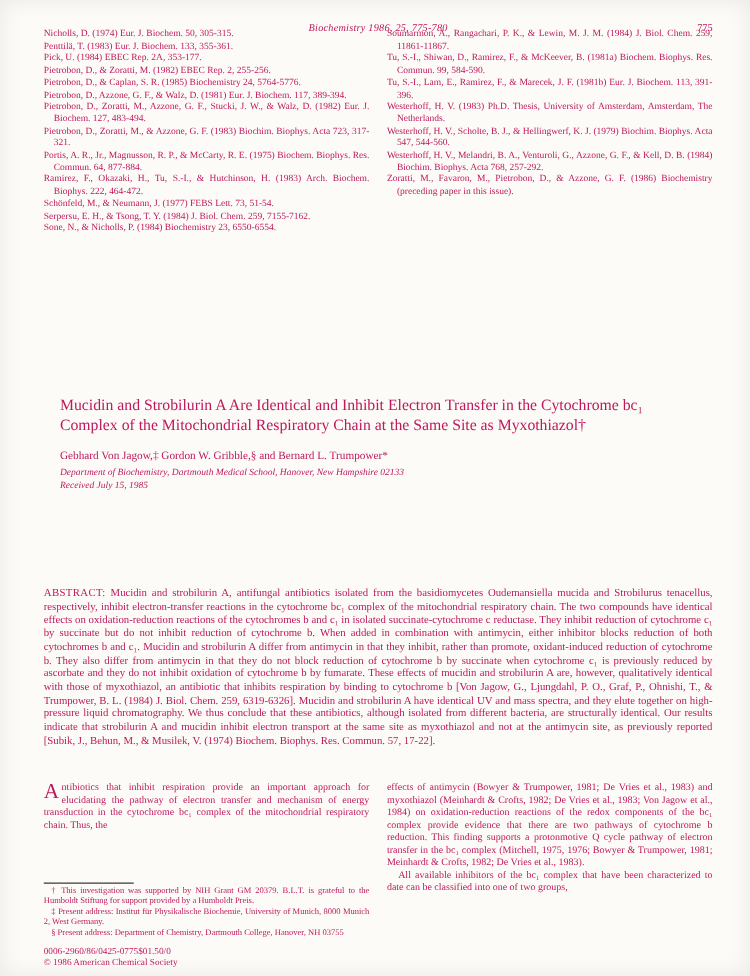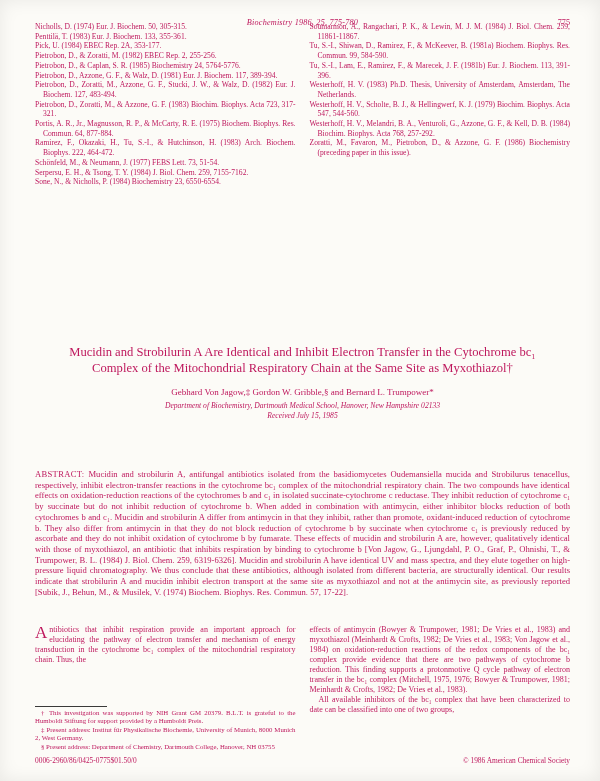--- a/index.html
+++ b/index.html
@@ -12,40 +12,40 @@
   }
   
   .header { position:absolute; top:18px; left:35px; right:30px; height:12px; }
   .journal-line { position:absolute; left:0; right:0; text-align:center; font-style:italic; font-size:8.2px; letter-spacing:0.2px; }
   .page-number { position:absolute; right:0; top:0; font-size:8.2px; }
   
   .refs { position:absolute; top:22px; left:35px; right:30px; display:flex; gap:14px; }
   .refs .col { flex:1; font-size:7.6px; line-height:9.7px; }
   .ref { text-indent:-8px; padding-left:8px; text-align:justify; }
   
-  .title-block { position:absolute; top:344px; left:48px; right:43px; text-align:center; }
+  .title-block { position:absolute; top:316px; left:48px; right:43px; }
   .article-title { font-size:12.6px; font-weight:normal; line-height:16px; }
   .authors { margin-top:11px; font-size:9px; }
   .affiliation { margin-top:4px; font-size:7.6px; font-style:italic; }
   .received { margin-top:1px; font-size:7.6px; font-style:italic; }
   
   .abstract { position:absolute; top:430px; left:35px; right:30px; font-size:8.6px; line-height:10.7px; text-align:justify;margin-top:39px; }
   .abs-label { letter-spacing:0.3px; }
   
   .bodycols { position:absolute; top:625px; left:35px; right:30px; height:126px; display:flex; gap:14px; }
   .bodycols .col { flex:1; font-size:8px; line-height:10px; text-align:justify; }
   .col.left { display:flex; flex-direction:column; justify-content:space-between; }
   .dropcap { float:left; font-size:17px; line-height:15px; padding-right:2px; }
   .fnblock { }
   .fn-rule { width:72px; border-top:1px solid #3a3a3a; margin-bottom:2px; }
   .footnotes { font-size:6.8px; line-height:8.5px; }
   .footnote { text-align:justify; text-indent:6px; }
   .para + .para { text-indent:9px; }
   
-  .footer { position:absolute; left:35px; right:30px; top:756px; display:flex; justify-content:space-between; font-size:7.4px; }
+  .footer { position:absolute; left:35px; right:30px; top:756px; display:flex; justify-content:space-between; font-size:7.4px;flex-direction:column; }
 </style>
 </head>
 <body>
 
 <div class="page">
 
   <div class="header">
     <span class="journal-line">Biochemistry 1986, 25, 775-780</span>
     <span class="page-number">775</span>
   </div>

